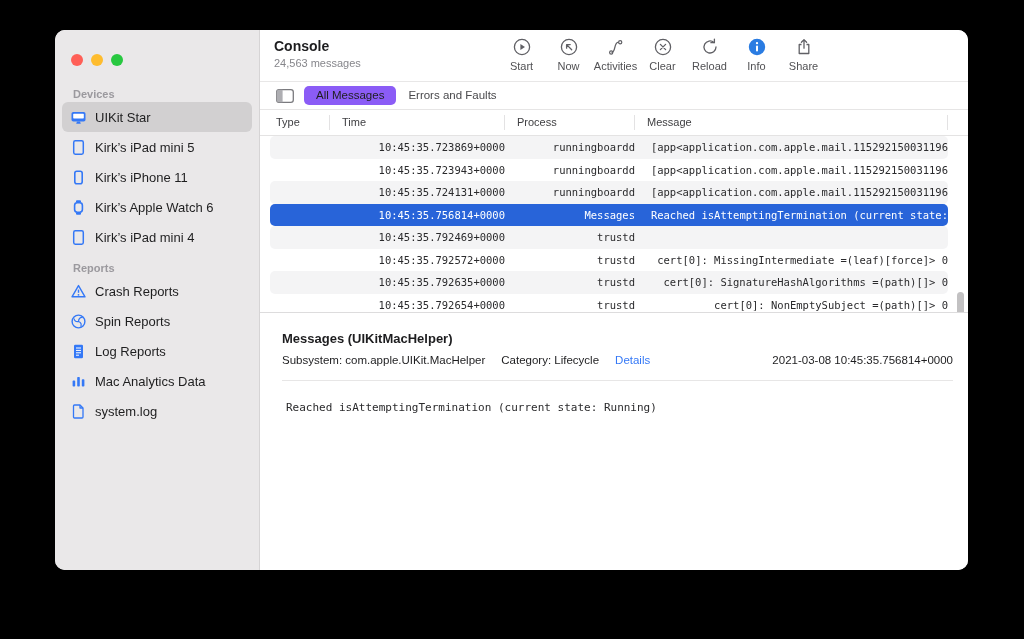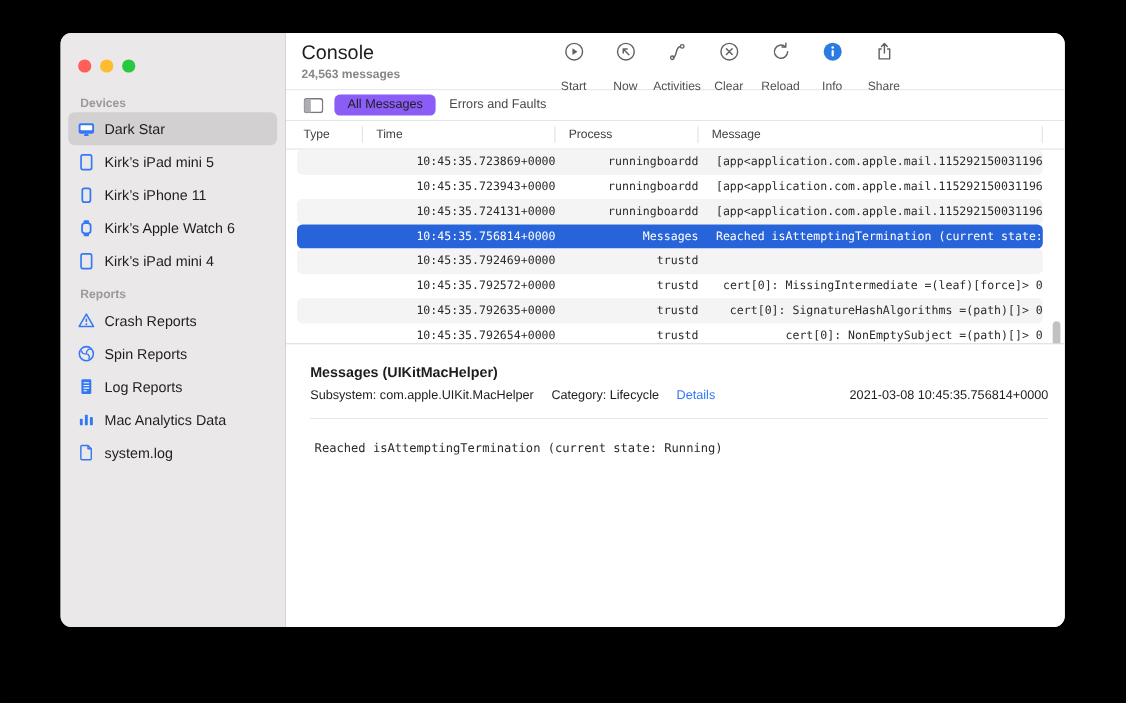--- a/index.html
+++ b/index.html
@@ -23,26 +23,26 @@
   .side-item.selected { background:#d2d0d1; }
   .side-item .sicon { width:17px; height:17px; margin-right:8px; flex:0 0 17px; display:flex;
     align-items:center; justify-content:center; }
   .sicon svg { display:block; }
 
   
   .main { flex:1; display:flex; flex-direction:column; background:#fff; position:relative; }
 
   .toolbar { height:52px; position:relative; border-bottom:1px solid #e8e7e7; flex:0 0 52px; }
   .title-block { position:absolute; left:14px; top:8px; }
-  .app-title { font-size:18px; font-weight:normal; color:#1d1d1f; }
-  .msg-count { font-size:11px; color:#86868b; margin-top:3px;font-weight:bold; }
+  .app-title { font-size:14px; font-weight:bold; color:#1d1d1f; }
+  .msg-count { font-size:11px; color:#86868b; margin-top:3px; }
   .tool-buttons { position:absolute; left:238px; top:5px; display:flex; }
   .tool-btn { display:flex; flex-direction:column; align-items:center; width:47px; cursor:default; }
   .tool-btn .ticon { height:24px; display:flex; align-items:center; justify-content:center; }
-  .tool-btn .tlabel { font-size:11px; color:#515154; margin-top:14px; white-space:nowrap; }
+  .tool-btn .tlabel { font-size:11px; color:#515154; margin-top:1px; white-space:nowrap; }
   .search-box { position:absolute; right:10px; top:15px; width:160px; height:22px;
     border:1px solid #dcdbdc; border-radius:6px; background:#fff; display:flex; align-items:center;
     padding:0 6px; }
   .search-box input { border:none; outline:none; flex:1; font-size:12px; color:#333;
     font-family:"Liberation Sans", sans-serif; background:transparent; margin-left:4px; }
   .search-box input::placeholder { color:#9b9b9f; }
 
   .tabbar { height:28px; flex:0 0 28px; display:flex; align-items:center; border-bottom:1px solid #e6e5e5; }
   .toggle-icon { margin-left:16px; margin-right:10px; display:flex; }
   .tab { font-size:11.5px; height:19px; line-height:19px; padding:0 12px; border-radius:5px;
@@ -96,21 +96,21 @@
     <div class="side-header">Devices</div>
 
     <div class="side-item selected">
       <span class="sicon">
         <svg width="17" height="17" viewBox="0 0 17 17">
             <rect x="1.5" y="3" width="14" height="9.5" rx="1.8" fill="#3478f6"></rect>
             <rect x="3.2" y="4.8" width="10.6" height="4.6" rx="0.6" fill="#fff"></rect>
             <path d="M7 12.5 h3 l.8 2.2 h-4.6 z" fill="#3478f6"></path>
           </svg>
       </span>
-      <span>Dark Star</span>
+      <span>UIKit Star</span>
     </div>
 
     <div class="side-item">
       <span class="sicon">
         <svg width="17" height="17" viewBox="0 0 17 17">
             <rect x="3.7" y="1.8" width="9.6" height="13.4" rx="1.6" fill="none" stroke="#3478f6" stroke-width="1.5"></rect>
           </svg>
       </span>
       <span>Kirk’s iPad mini 5</span>
     </div>

